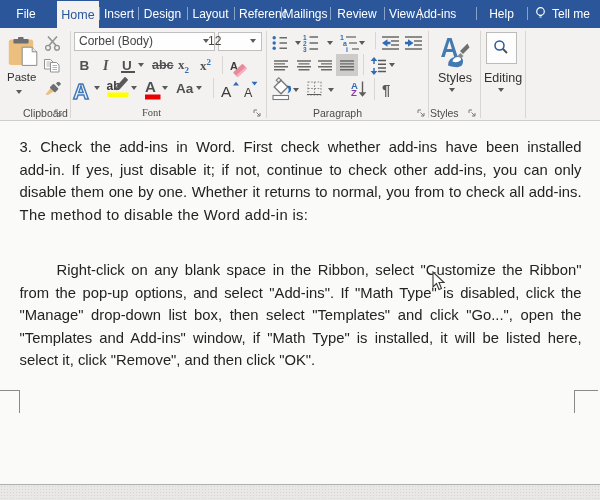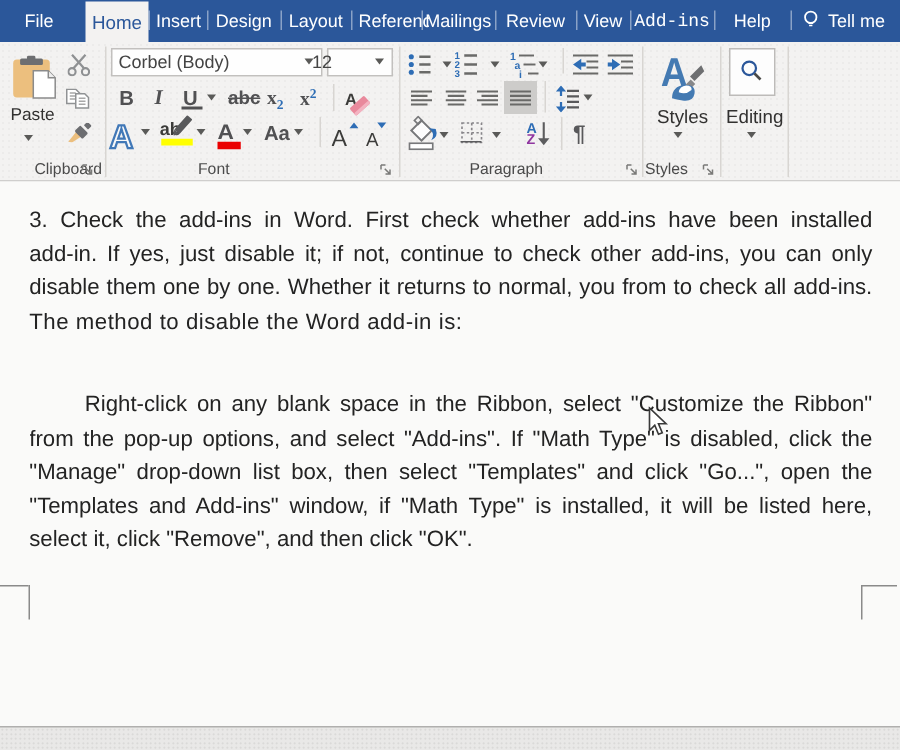--- a/index.html
+++ b/index.html
@@ -29,21 +29,21 @@
 <body>
 <div id="tabbar">
   <div class="tab" style="left:0;width:52px;">File</div>
   <div class="tab" style="left:100px;width:38px;">Insert</div>
   <div class="tab" style="left:138px;width:49px;">Design</div>
   <div class="tab" style="left:187px;width:47px;">Layout</div>
   <div class="tab" style="left:234px;width:47px;justify-content:flex-start;padding-left:5px;">References</div>
   <div class="tab" style="left:281px;width:49px;">Mailings</div>
   <div class="tab" style="left:330px;width:54px;">Review</div>
   <div class="tab" style="left:384px;width:36px;">View</div>
-  <div class="tab" style="left:420px;width:56px;font-family:Liberation Mono, monospace;">Add-ins</div>
+  <div class="tab" style="left:408px;width:56px;">Add-ins</div>
   <div class="tab" style="left:476px;width:51px;">Help</div>
   <div class="tab" style="left:534px;width:66px;justify-content:flex-start;">
     <svg width="13" height="15" viewBox="0 0 13 15" style="margin-right:5px;">
         <circle cx="6.5" cy="5.5" r="3.8" fill="none" stroke="#fff" stroke-width="1.2"></circle>
         <path d="M5 9.5 h3 M5.4 11 h2.2" stroke="#fff" stroke-width="1.1" fill="none"></path>
       </svg>
     Tell me</div>
   <div class="tsep" style="left:99px;"></div>
   <div class="tsep" style="left:138px;"></div>
   <div class="tsep" style="left:187px;"></div>
@@ -59,21 +59,21 @@
 
 <div id="ribbon">
 
   <div class="gsep" style="left:70px;"></div>
   <div class="gsep" style="left:266px;"></div>
   <div class="gsep" style="left:428px;"></div>
   <div class="gsep" style="left:480px;"></div>
   <div class="gsep" style="left:525px;"></div>
 
   <div class="glabel" style="left:2px;margin-left:21px;">Clipboard</div>
-  <div class="glabel" style="left:132px;">Font</div>
+  <div class="glabel" style="left:142px;font-family:Liberation Serif, serif;">Font</div>
   <div class="glabel" style="left:313px;">Paragraph</div>
   <div class="glabel" style="left:430px;">Styles</div>
 
   <svg class="abs" style="left:54px;top:81px;" width="8" height="8">
       <path d="M1 1 v3 M1 1 h3" stroke="#7a7a78" stroke-width="1" fill="none"></path>
       <path d="M3.5 3.5 L7 7 M7 4 v3 h-3" stroke="#7a7a78" stroke-width="1" fill="none"></path>
     </svg>
   <svg class="abs" style="left:253px;top:81px;" width="8" height="8">
       <path d="M1 1 v3 M1 1 h3" stroke="#7a7a78" stroke-width="1" fill="none"></path>
       <path d="M3.5 3.5 L7 7 M7 4 v3 h-3" stroke="#7a7a78" stroke-width="1" fill="none"></path>

